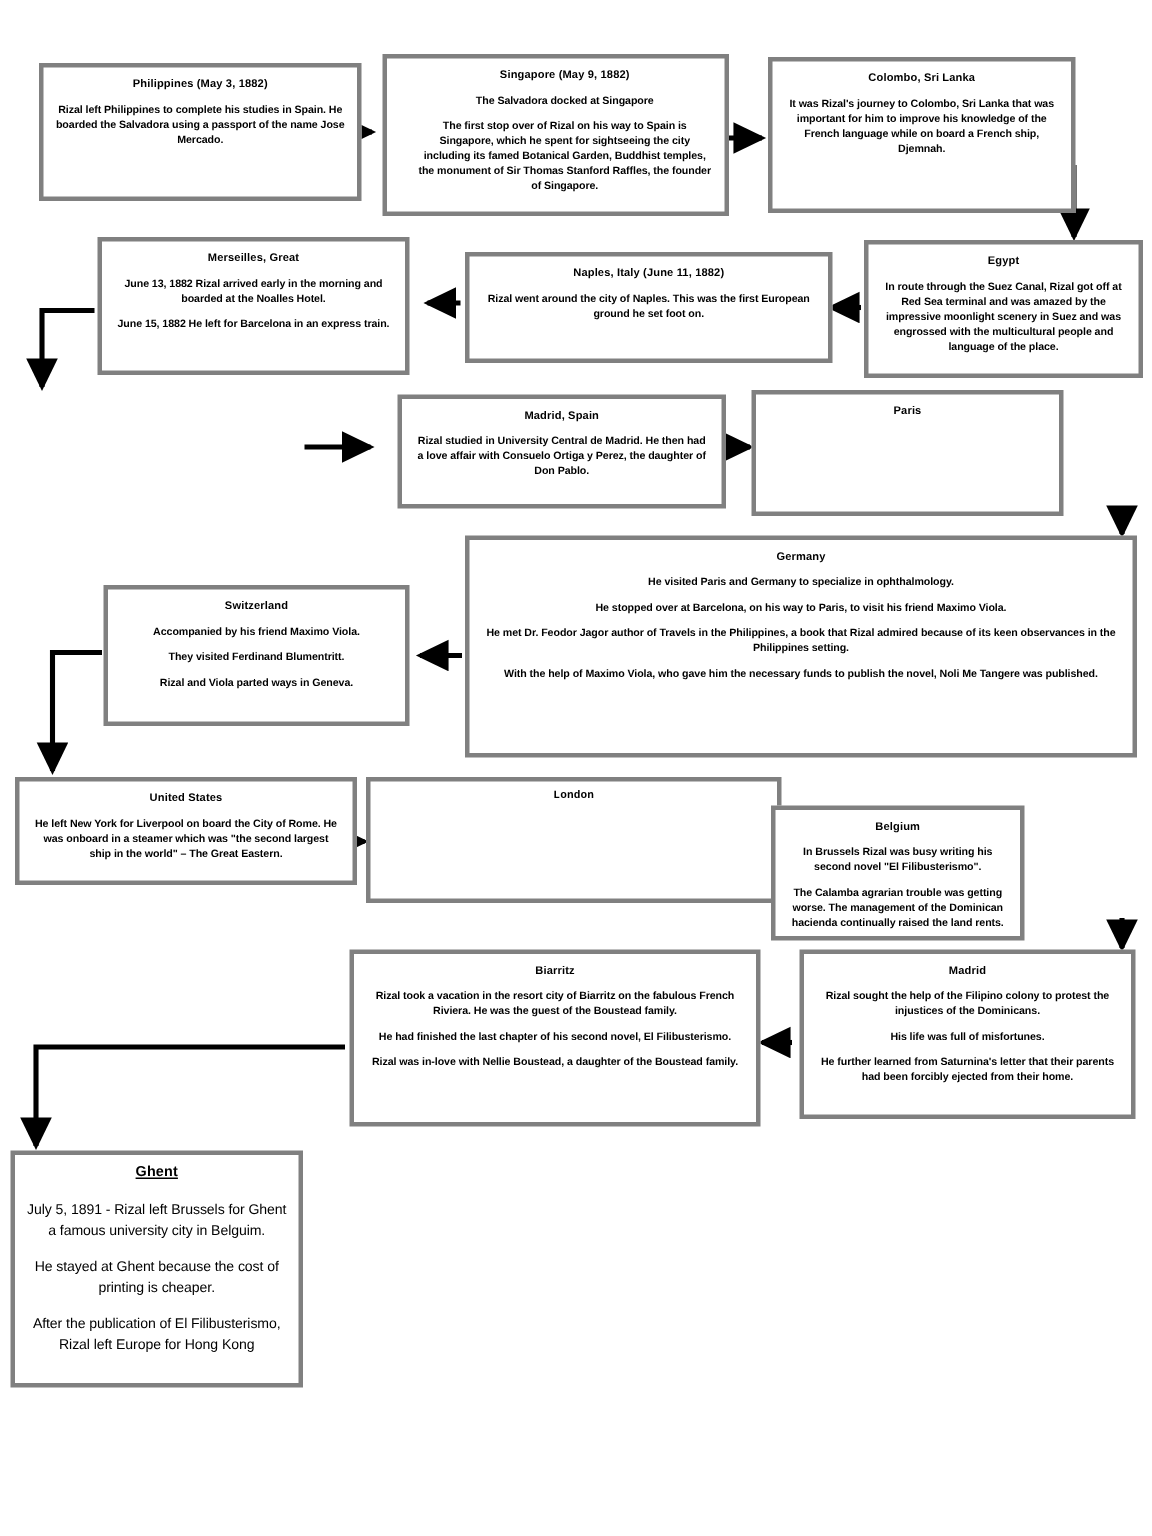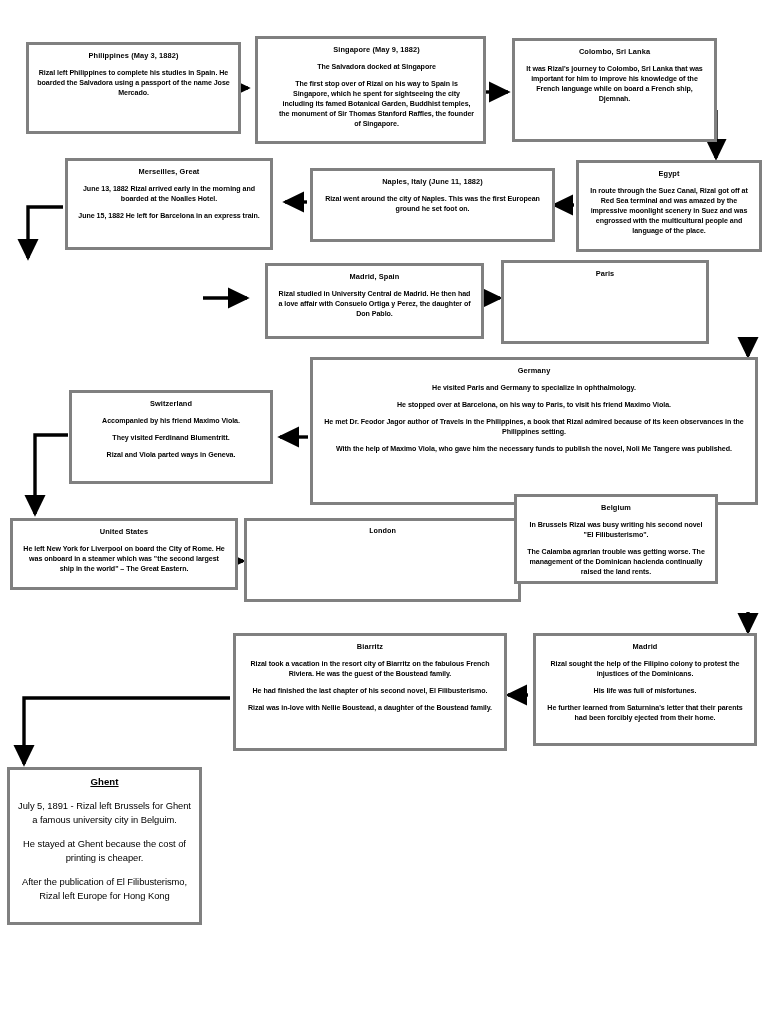--- a/index.html
+++ b/index.html
@@ -179,21 +179,21 @@
 
   <div class="node ctr" style="left:10px; top:518px; width:228px; height:72px;">
     <div class="title">United States</div>
     <p>He left New York for Liverpool on board the City of Rome. He was onboard in a steamer which was "the second largest ship in the world" – The Great Eastern.</p>
   </div>
 
   <div class="node ctr" style="left:244px; top:518px; width:277px; height:84px;font-family:Liberation Mono, monospace;">
     <div class="title">London</div>
   </div>
 
-  <div class="node ctr" style="left:514px; top:494px; width:204px; height:90px;">
+  <div class="node ctr" style="left:514px; top:537px; width:169px; height:90px;">
     <div class="title">Belgium</div>
     <p>In Brussels Rizal was busy writing his second novel "El Filibusterismo".</p>
     <p>The Calamba agrarian trouble was getting worse. The management of the Dominican hacienda continually raised the land rents.</p>
   </div>
 
   <div class="node lft" style="left:233px; top:633px; width:274px; height:118px;">
     <div class="title">Biarritz</div>
     <p>Rizal took a vacation in the resort city of Biarritz on the fabulous French Riviera. He was the guest of the Boustead family.</p>
     <p>He had finished the last chapter of his second novel, El Filibusterismo.</p>
     <p>Rizal was in-love with Nellie Boustead, a daughter of the Boustead family.</p>

